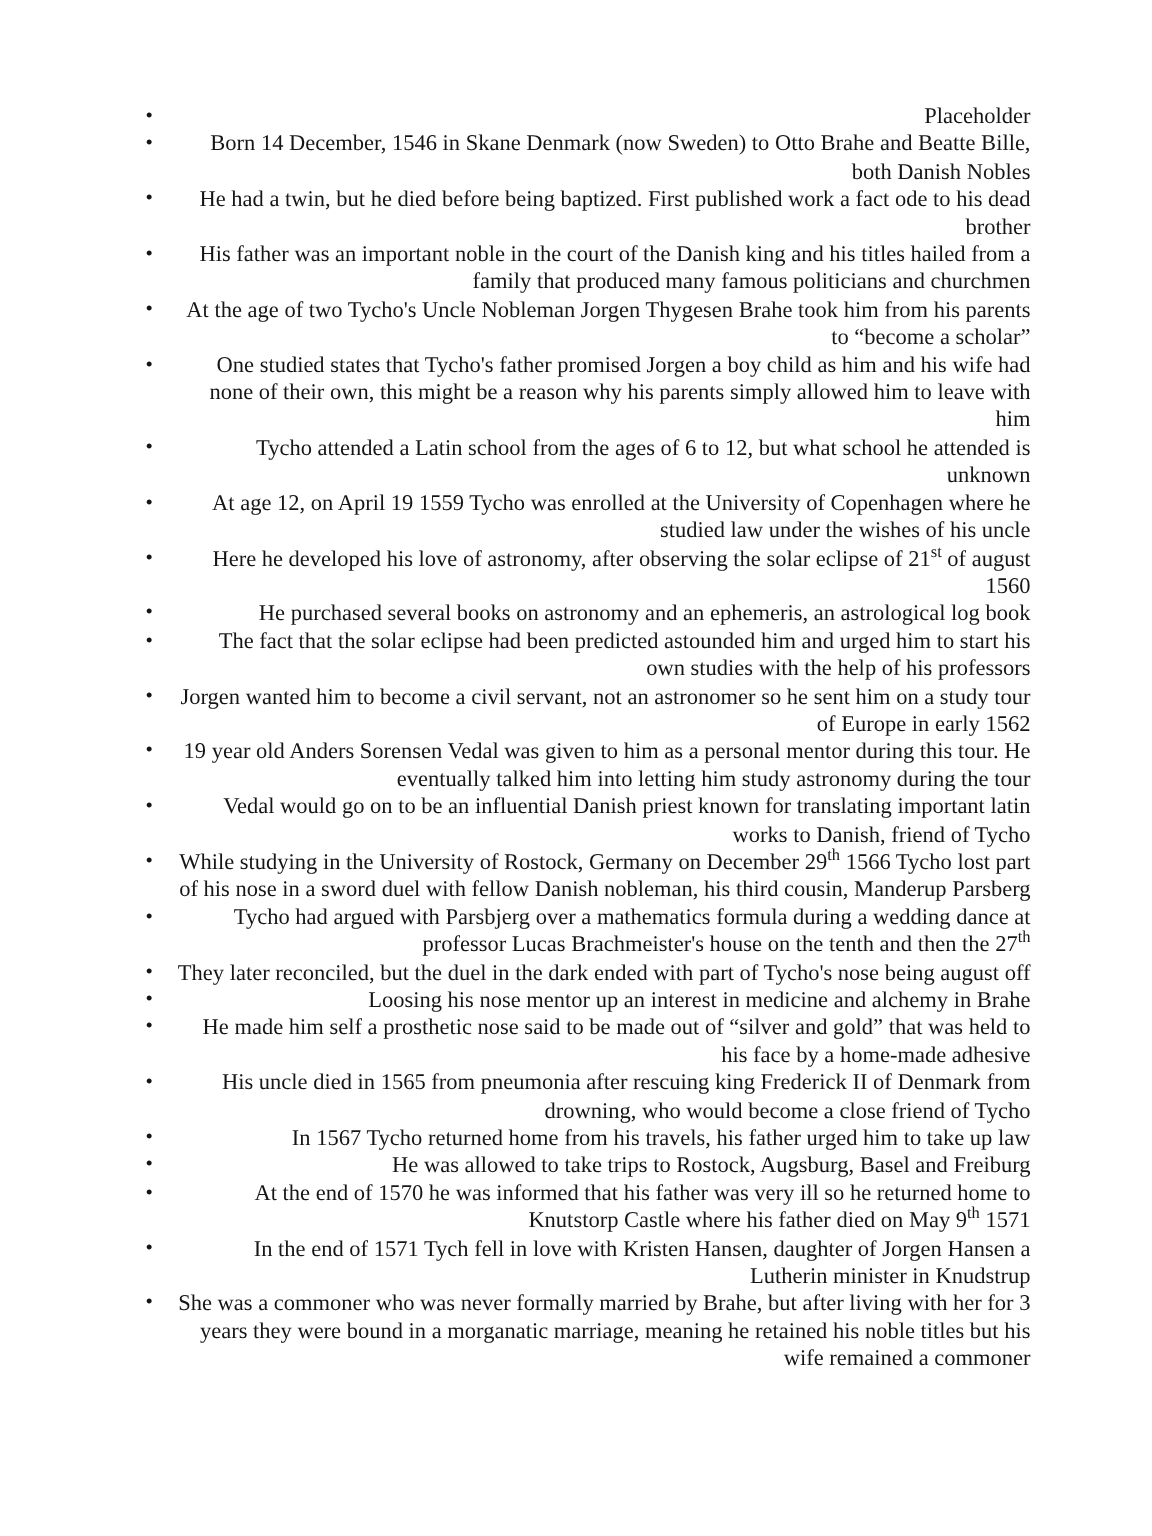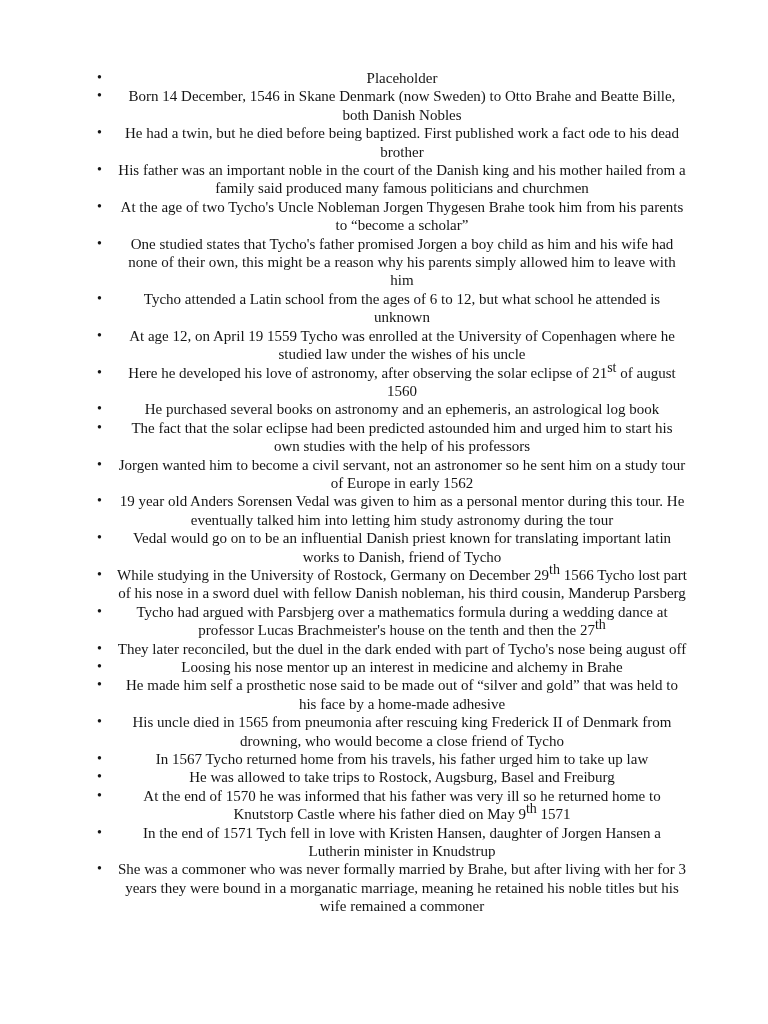--- a/index.html
+++ b/index.html
@@ -19,49 +19,49 @@
   ul.bullet-list {
     margin: 0;
     padding: 0;
     position: absolute;
     top: 69px;
     left: 95px;
     width: 592px;
     list-style: none;
     font-size: 15px;
     line-height: 18.4px;
-    text-align: center;
+    text-align: right;
   }
   ul.bullet-list li {
     position: relative;
     padding-left: 22px;
     margin: 0;
   }
   ul.bullet-list li::before {
     content: "\2022";
     position: absolute;
     left: 2px;
     top: 0;
     font-size: 14px;
   }
   ul.bullet-list sup {
-    font-size: 14px;
+    font-size: 11px;
     line-height: 0;
     vertical-align: super;
   }
 </style>
 </head>
 <body>
 
 <div class="page">
   <ul class="bullet-list">
       <li>Placeholder</li>
       <li>Born 14 December, 1546 in Skane Denmark (now Sweden) to Otto Brahe and Beatte Bille, both Danish Nobles</li>
       <li>He had a twin, but he died before being baptized. First published work a fact ode to his dead brother</li>
-      <li>His father was an important noble in the court of the Danish king and his mother hailed from a family said produced many famous politicians and churchmen</li>
+      <li>His father was an important noble in the court of the Danish king and his titles hailed from a family that produced many famous politicians and churchmen</li>
       <li>At the age of two Tycho's Uncle Nobleman Jorgen Thygesen Brahe took him from his parents to “become a scholar”</li>
       <li>One studied states that Tycho's father promised Jorgen a boy child as him and his wife had none of their own, this might be a reason why his parents simply allowed him to leave with him</li>
       <li>Tycho attended a Latin school from the ages of 6 to 12, but what school he attended is unknown</li>
       <li>At age 12, on April 19 1559 Tycho was enrolled at the University of Copenhagen where he studied law under the wishes of his uncle</li>
       <li>Here he developed his love of astronomy, after observing the solar eclipse of 21<sup>st</sup> of august 1560</li>
       <li>He purchased several books on astronomy and an ephemeris, an astrological log book</li>
       <li>The fact that the solar eclipse had been predicted astounded him and urged him to start his own studies with the help of his professors</li>
       <li>Jorgen wanted him to become a civil servant, not an astronomer so he sent him on a study tour of Europe in early 1562</li>
       <li>19 year old Anders Sorensen Vedal was given to him as a personal mentor during this tour. He eventually talked him into letting him study astronomy during the tour</li>
       <li>Vedal would go on to be an influential Danish priest known for translating important latin works to Danish, friend of Tycho</li>

